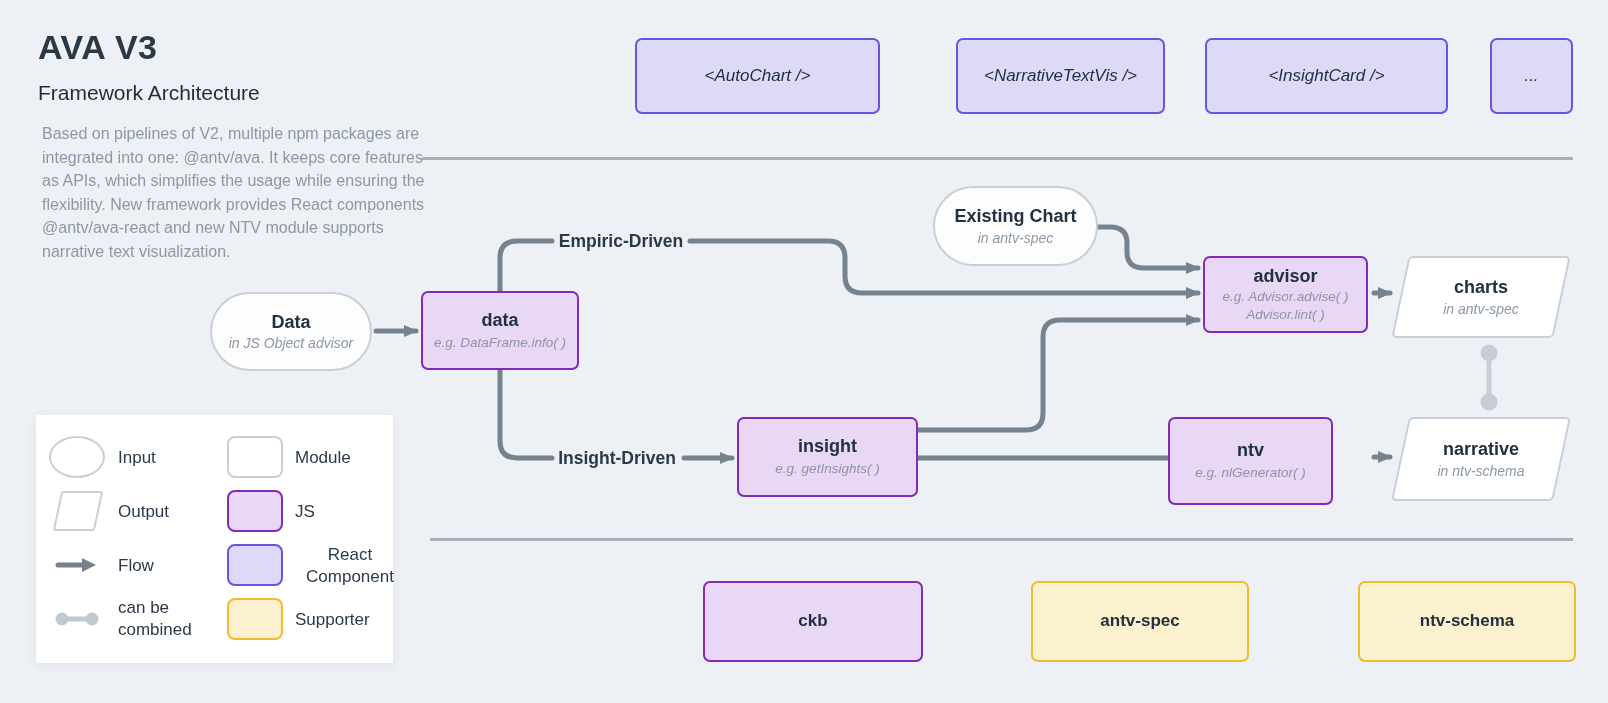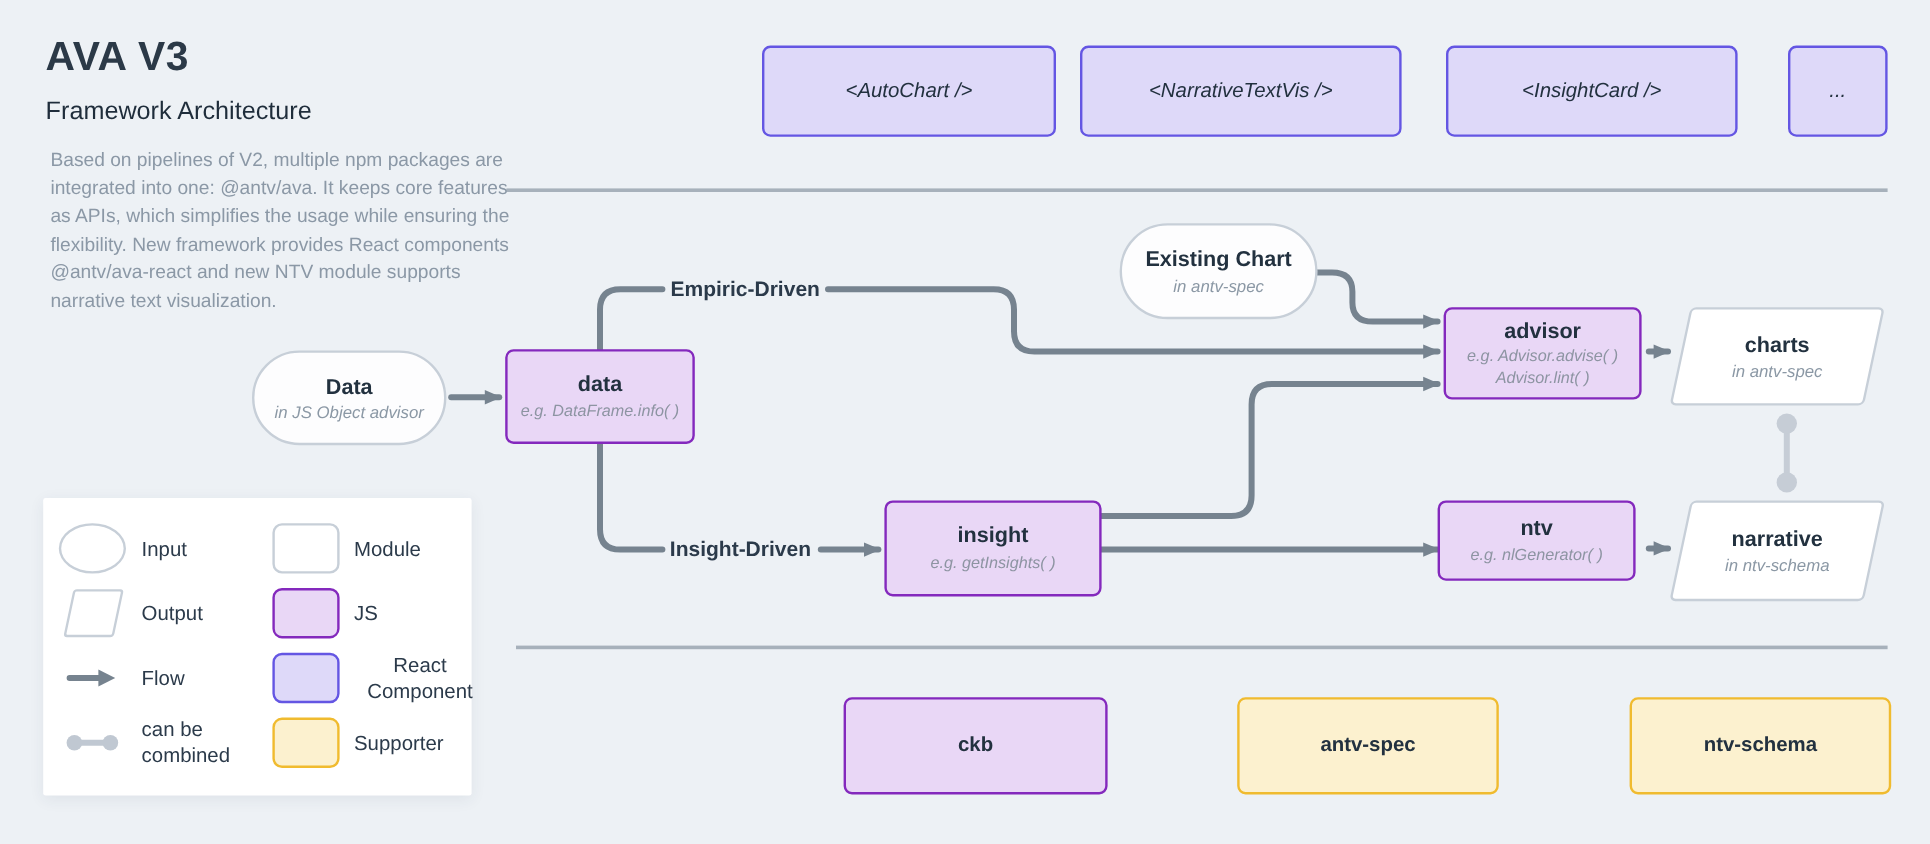--- a/index.html
+++ b/index.html
@@ -86,21 +86,21 @@
   <div class="header">
     <h1>AVA V3</h1>
     <h2>Framework Architecture</h2>
     <p>Based on pipelines of V2, multiple npm packages are integrated into one: @antv/ava. It keeps core features as APIs, which simplifies the usage while ensuring the flexibility. New framework provides React components @antv/ava-react and new NTV module supports narrative text visualization.</p>
   </div>
 
   <div>
     <div class="abs node react-box" style="left:635px;top:38px;width:245px;height:76px">
       <div class="node-title">&lt;AutoChart /&gt;</div>
     </div>
-    <div class="abs node react-box" style="left:900px;top:38px;width:268px;height:76px">
+    <div class="abs node react-box" style="left:956px;top:38px;width:209px;height:76px">
       <div class="node-title">&lt;NarrativeTextVis /&gt;</div>
     </div>
     <div class="abs node react-box" style="left:1205px;top:38px;width:243px;height:76px">
       <div class="node-title">&lt;InsightCard /&gt;</div>
     </div>
     <div class="abs node react-box" style="left:1490px;top:38px;width:83px;height:76px">
       <div class="node-title">...</div>
     </div>
   </div>
 
@@ -136,21 +136,21 @@
         <div class="ellipse-title">charts</div>
         <div class="ellipse-sub">in antv-spec</div>
       </div>
     </div>
 
     <div class="abs node js-box" style="left:737px;top:417px;width:181px;height:80px">
       <div class="node-title">insight</div>
       <div class="node-sub">e.g. getInsights( )</div>
     </div>
 
-    <div class="abs node js-box" style="left:1198px;top:417px;width:165px;height:67px">
+    <div class="abs node js-box" style="left:1168px;top:417px;width:165px;height:88px">
       <div class="node-title">ntv</div>
       <div class="node-sub">e.g. nlGenerator( )</div>
     </div>
 
     <div class="abs pgram" style="left:1400px;top:417px;width:158px;height:80px">
       <div class="pgram-inner">
         <div class="ellipse-title">narrative</div>
         <div class="ellipse-sub">in ntv-schema</div>
       </div>
     </div>

